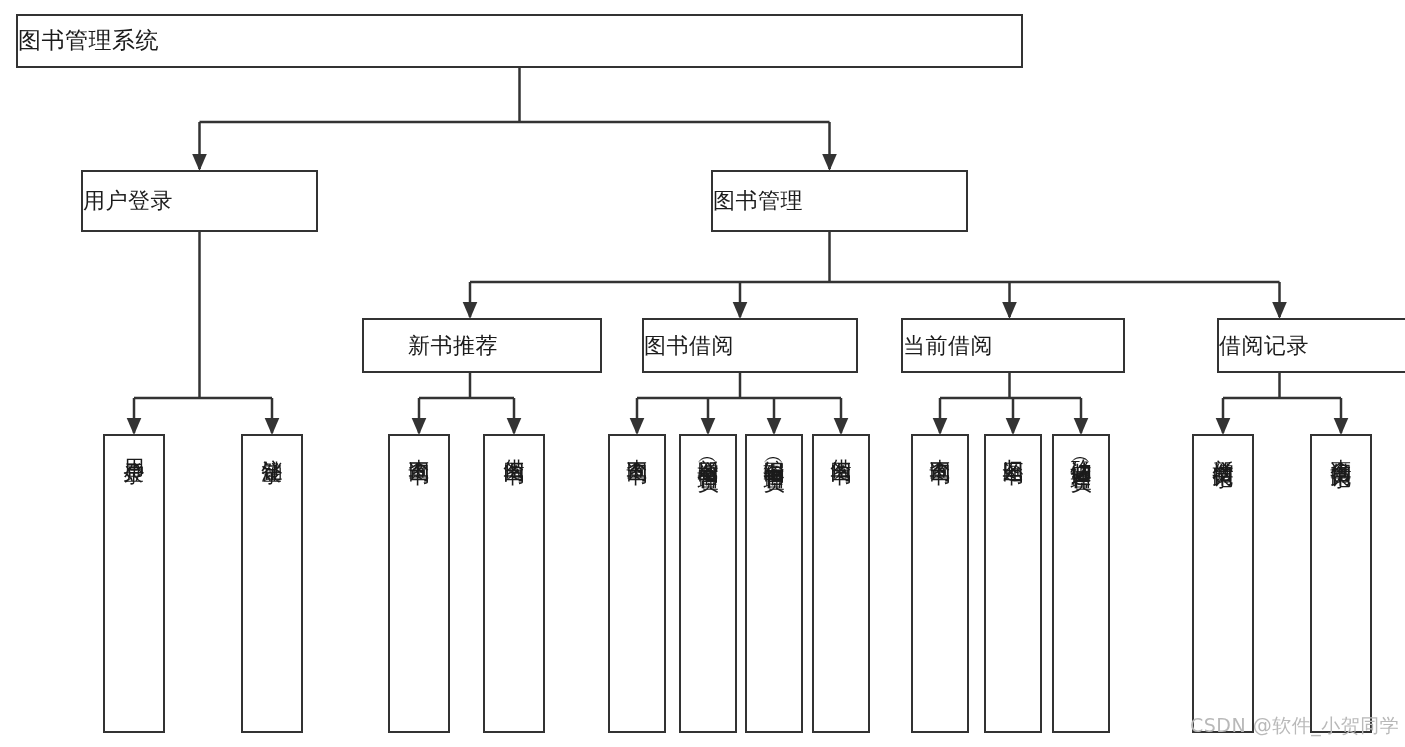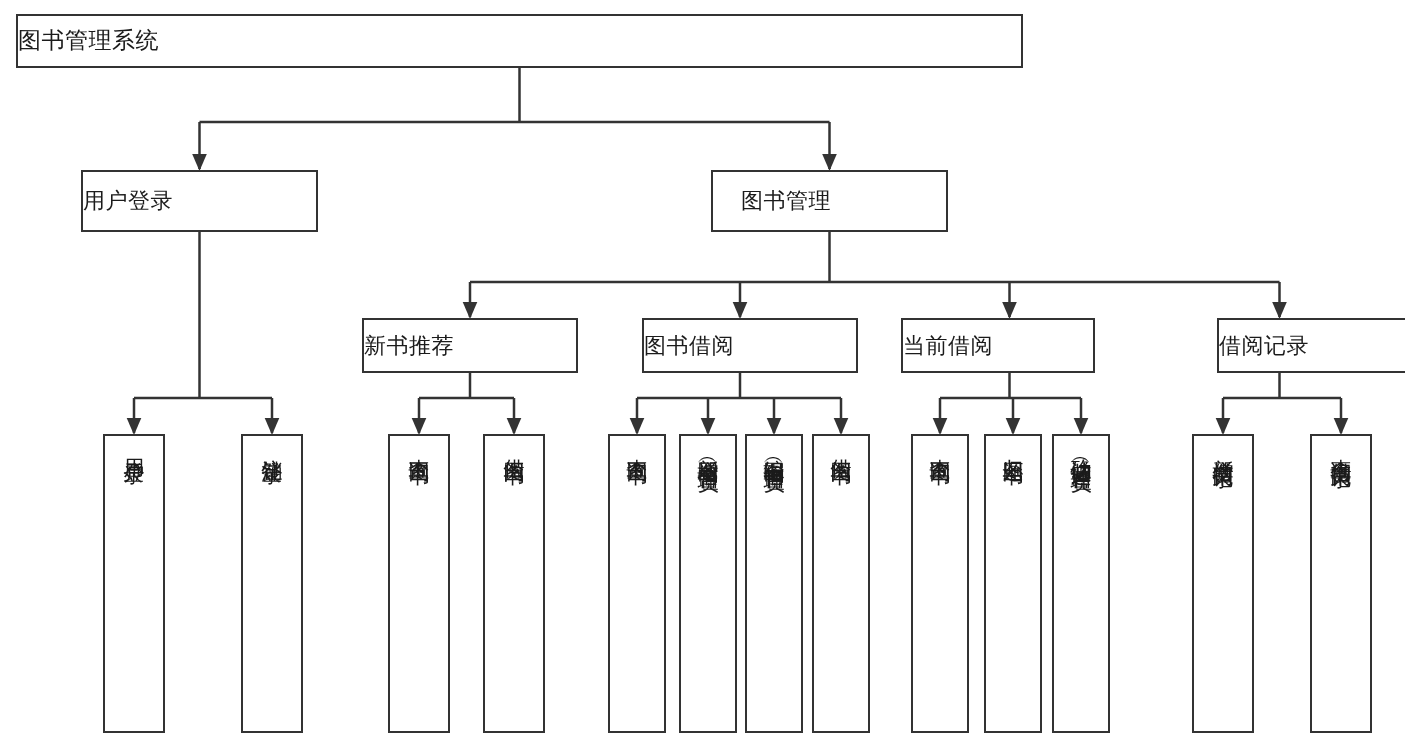--- a/index.html
+++ b/index.html
@@ -115,30 +115,30 @@
       </g>
   </svg>
 
   <div id="node-layer">
       <div class="node horizontal root" id="node-root" style="left: 16px; top: 14px; width: 1007px; height: 54px; border-color: rgb(51, 51, 51); color: rgb(27, 27, 27);">
         <span class="node-label">图书管理系统</span>
       </div>
       <div class="node horizontal" id="node-user-login" style="left: 81px; top: 170px; width: 237px; height: 62px; border-color: rgb(51, 51, 51); color: rgb(27, 27, 27);">
         <span class="node-label">用户登录</span>
       </div>
-      <div class="node horizontal" id="node-book-manage" style="left: 711px; top: 170px; width: 237px; height: 62px; border-color: rgb(51, 51, 51); color: rgb(27, 27, 27); padding-left: 28px;">
+      <div class="node horizontal" id="node-book-manage" style="left: 711px; top: 170px; width: 257px; height: 62px; border-color: rgb(51, 51, 51); color: rgb(27, 27, 27);">
         <span class="node-label">图书管理</span>
       </div>
-      <div class="node horizontal" id="node-new-book-rec" style="left: 362px; top: 318px; width: 216px; height: 55px; border-color: rgb(51, 51, 51); color: rgb(27, 27, 27);">
+      <div class="node horizontal" id="node-new-book-rec" style="left: 362px; top: 318px; width: 240px; height: 55px; border-color: rgb(51, 51, 51); color: rgb(27, 27, 27); padding-left: 44px;">
         <span class="node-label">新书推荐</span>
       </div>
       <div class="node horizontal" id="node-book-borrow" style="left: 632px; top: 318px; width: 216px; height: 55px; border-color: rgb(51, 51, 51); color: rgb(27, 27, 27); margin-left: 10px;">
         <span class="node-label">图书借阅</span>
       </div>
-      <div class="node horizontal" id="node-current-borrow" style="left: 901px; top: 318px; width: 194px; height: 55px; border-color: rgb(51, 51, 51); color: rgb(27, 27, 27);">
+      <div class="node horizontal" id="node-current-borrow" style="left: 901px; top: 318px; width: 224px; height: 55px; border-color: rgb(51, 51, 51); color: rgb(27, 27, 27);">
         <span class="node-label">当前借阅</span>
       </div>
       <div class="node horizontal" id="node-borrow-record" style="left: 1171px; top: 318px; width: 217px; height: 55px; border-color: rgb(51, 51, 51); color: rgb(27, 27, 27); margin-left: 46px;">
         <span class="node-label">借阅记录</span>
       </div>
       <div class="node vertical" id="node-leaf-user-login" style="left: 103px; top: 434px; width: 62px; height: 299px; border-color: rgb(51, 51, 51); color: rgb(27, 27, 27);">
         <span class="node-label">用户登录</span>
       </div>
       <div class="node vertical" id="node-leaf-user-logout" style="left: 241px; top: 434px; width: 62px; height: 299px; border-color: rgb(51, 51, 51); color: rgb(27, 27, 27);">
         <span class="node-label">注销登录</span>
@@ -171,13 +171,14 @@
         <span class="node-label">确认归还（管理员）</span>
       </div>
       <div class="node vertical" id="node-leaf-add-record" style="left: 1192px; top: 434px; width: 62px; height: 299px; border-color: rgb(51, 51, 51); color: rgb(27, 27, 27);">
         <span class="node-label">新增借阅记录</span>
       </div>
       <div class="node vertical" id="node-leaf-query-record" style="left: 1310px; top: 434px; width: 62px; height: 299px; border-color: rgb(51, 51, 51); color: rgb(27, 27, 27);">
         <span class="node-label">查询借阅记录</span>
       </div>
     </div>
 
+  <div class="watermark" style="left: 1190px; top: 713px; color: rgb(185, 185, 185);">CSDN @软件_小贺同学</div>
 </div>
 
 </body></html>

